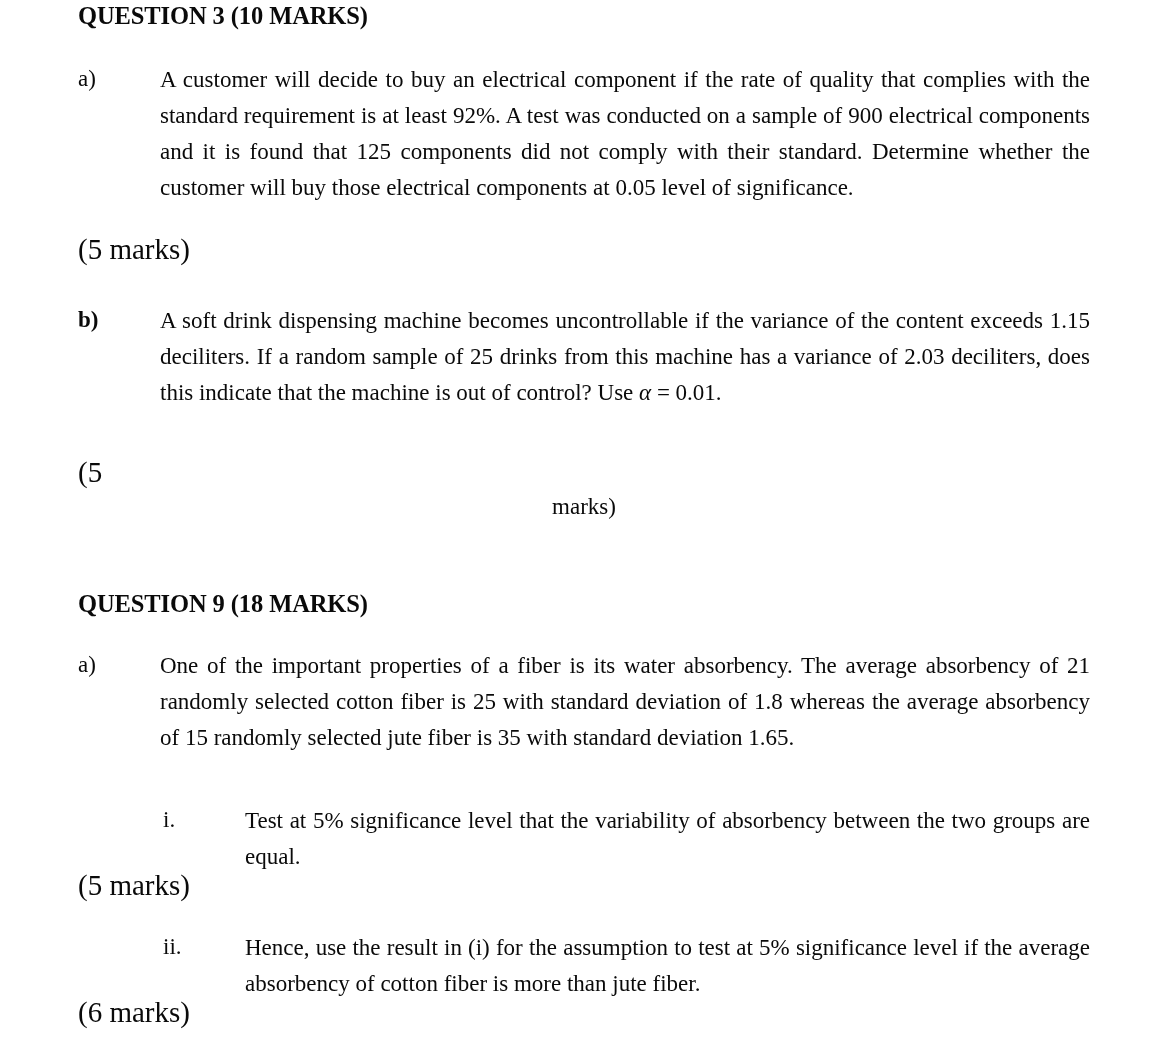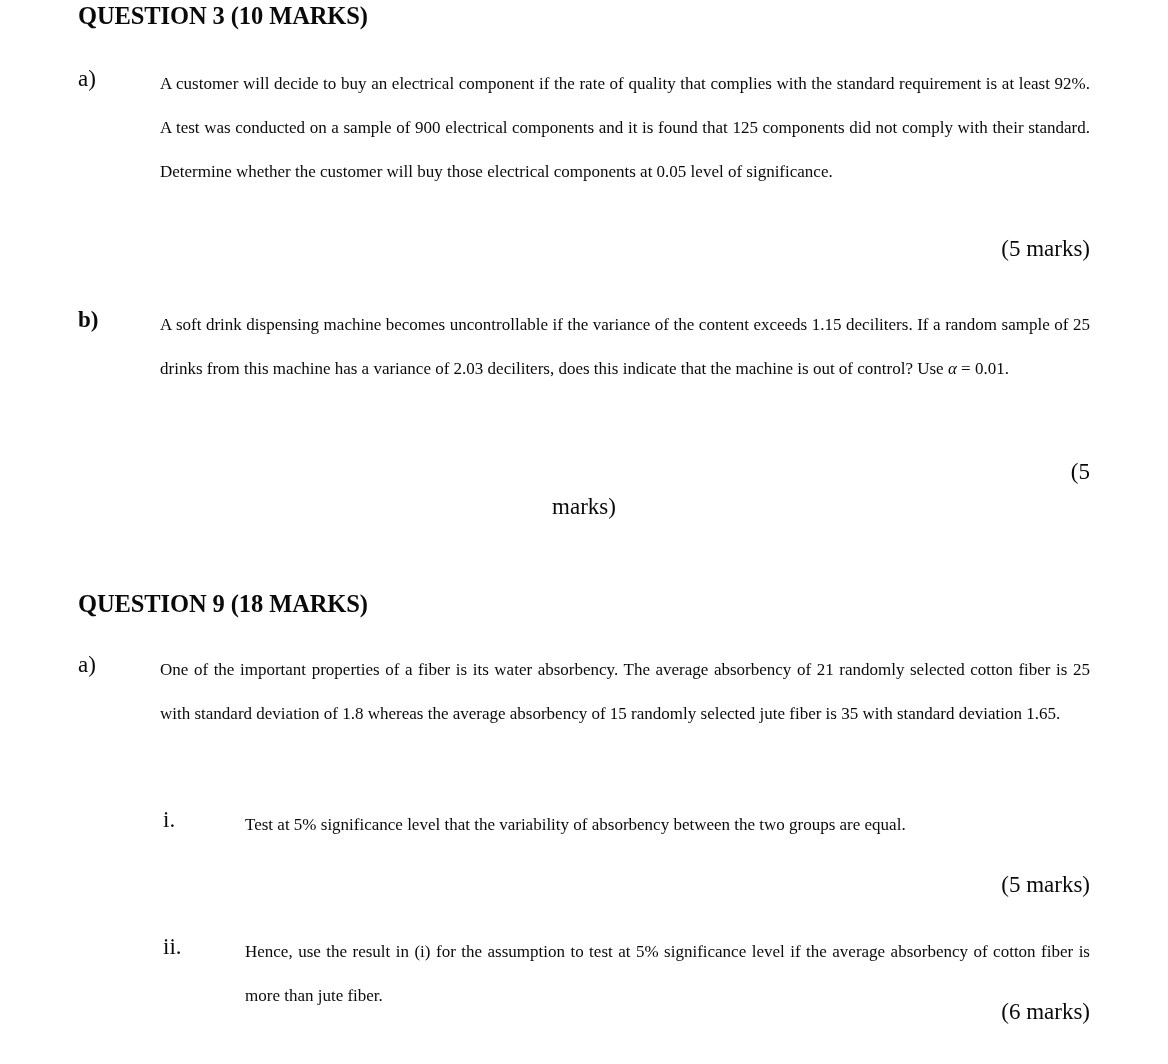--- a/index.html
+++ b/index.html
@@ -41,36 +41,35 @@
   .item-label {
     flex: 0 0 auto;
     font-size: 23px;
     line-height: 34.5px;
     white-space: pre;
   }
   .item-label.bold { font-weight: bold; }
 
   .item-body {
     flex: 1 1 auto;
-    font-size: 17px;
-    line-height: 44px;
+    font-size: 23px;
+    line-height: 36px;
     text-align: justify;
     text-justify: inter-word;
   }
   .item-body p {
     margin: 0;
     padding: 0;
     text-align: justify;
   }
 
   
   .marks {
-    font-size: 23px;
+    font-size: 29px;
     line-height: 34.5px;
-    text-align: right;
     white-space: pre;
   }
   .marks-left {
     font-size: 23px;
     line-height: 34.5px;
     text-align: center;
     white-space: pre;
   }
 
   .ital { font-style: italic; }

